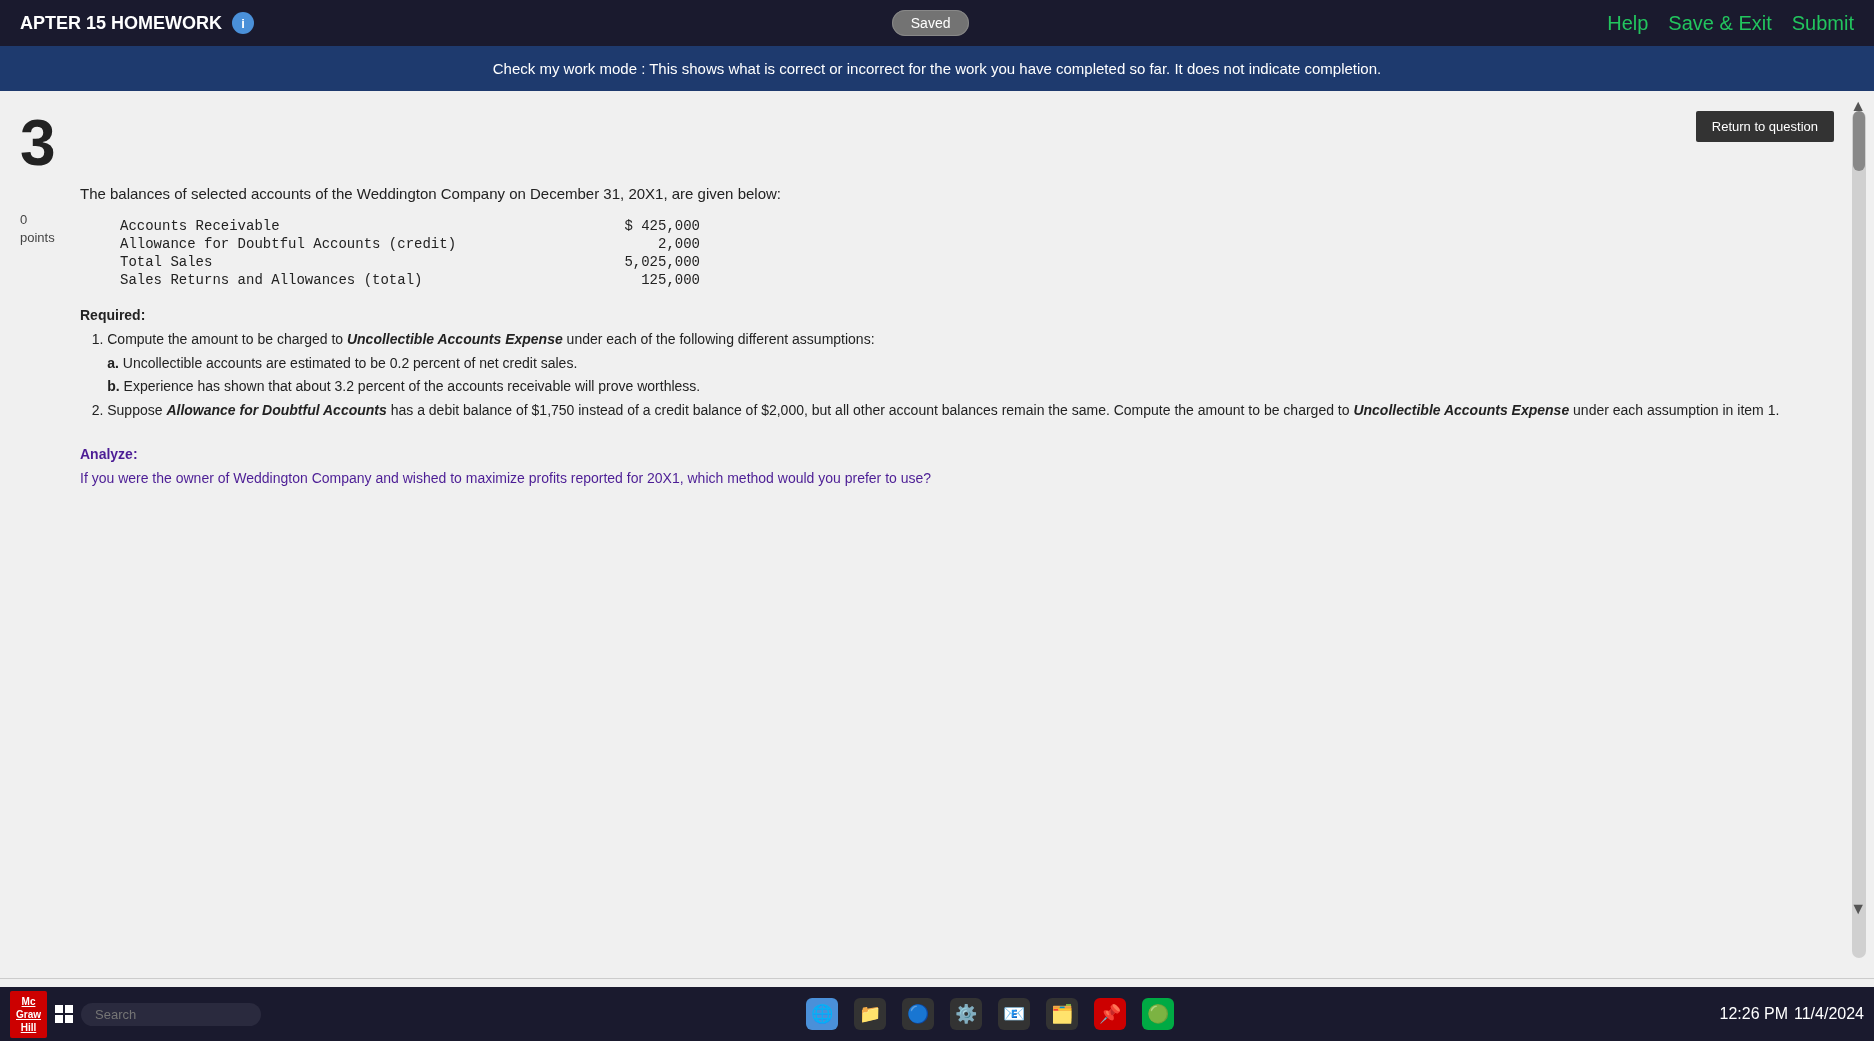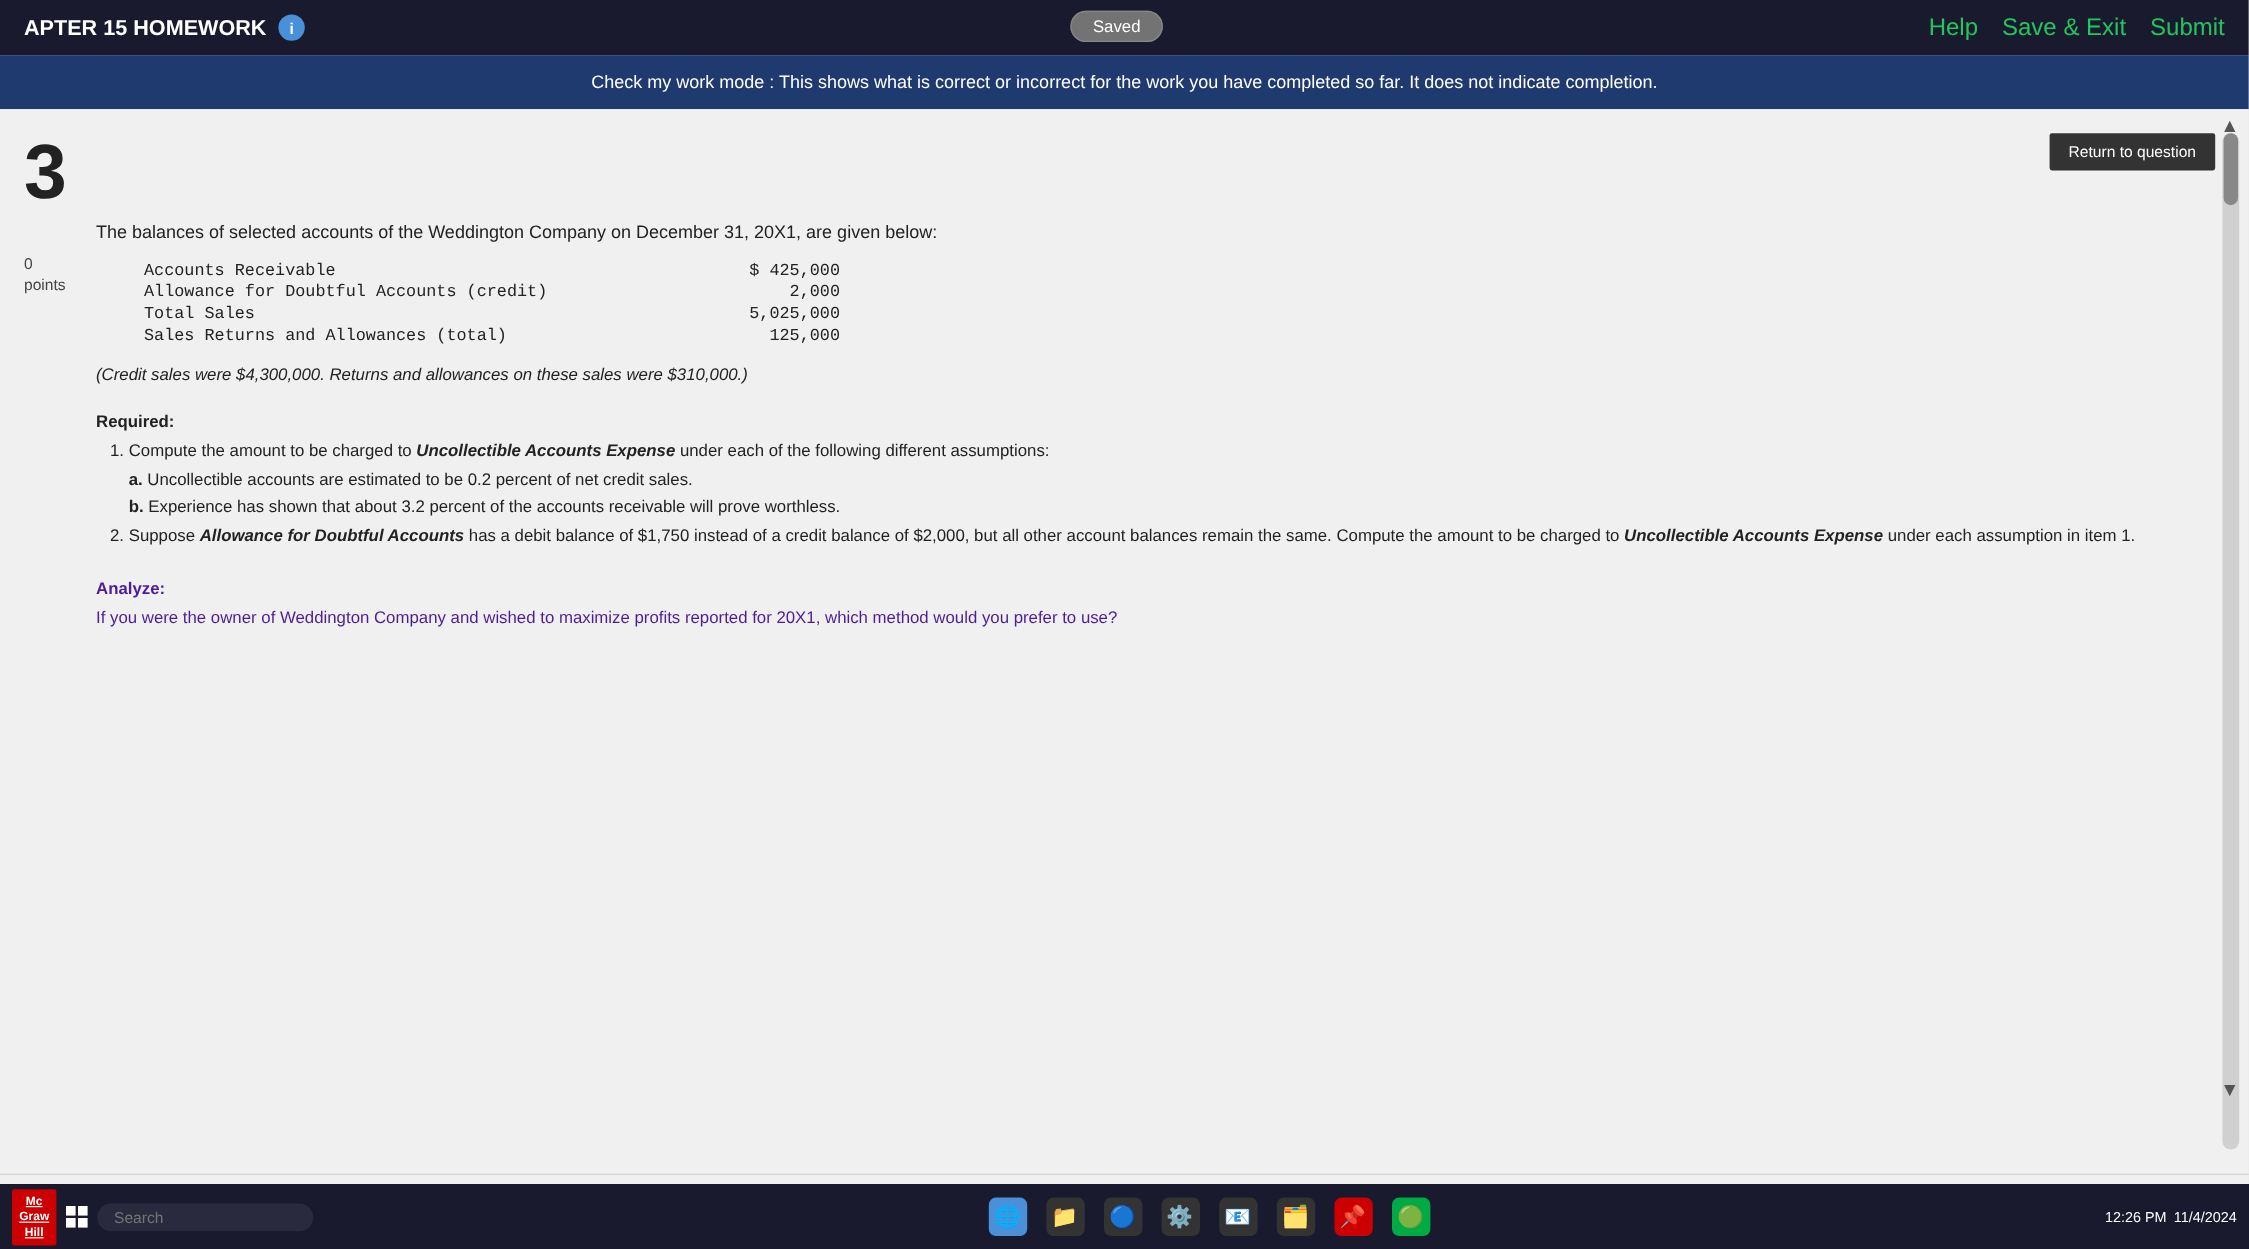--- a/index.html
+++ b/index.html
@@ -75,21 +75,21 @@
       background: #f0f0f0;
       padding: 20px 40px 20px 20px;
       min-height: calc(1041px - 46px - 54px - 54px);
       position: relative;
     }
 
     
     .return-btn {
       position: absolute;
       top: 20px;
-      right: 28px;
+      right: 40px;
       background: #333;
       color: white;
       padding: 8px 16px;
       font-size: 13px;
       border: none;
       cursor: pointer;
       border-radius: 2px;
     }
 
     
@@ -235,21 +235,21 @@
     .taskbar-center {
       display: flex;
       align-items: center;
       gap: 16px;
     }
     .taskbar-right {
       display: flex;
       align-items: flex-end;
       gap: 6px;
       color: white;
-      font-size: 12px;
+      font-size: 16px;
     }
 
     
     .win-btn {
       display: grid;
       grid-template-columns: repeat(2,8px);
       grid-template-rows: repeat(2,8px);
       gap: 2px;
       cursor: pointer;
     }
@@ -355,21 +355,20 @@
     <div class="row">
       <span class="label">Total Sales</span>
       <span class="value">5,025,000</span>
     </div>
     <div class="row">
       <span class="label">Sales Returns and Allowances (total)</span>
       <span class="value">125,000</span>
     </div>
   </div>
 
-  <div class="credit-sales-note">(Credit sales were $4,300,000. Returns and allowances on these sales were $310,000.)</div>
 
   <div class="required-section">
     <span class="required-label">Required:</span><br>
     <span>
       &nbsp;&nbsp;&nbsp;1. Compute the amount to be charged to <span class="item-bold">Uncollectible Accounts Expense</span> under each of the following different assumptions:
     </span><br>
     <span>
       &nbsp;&nbsp;&nbsp;&nbsp;&nbsp;&nbsp;&nbsp;<strong>a.</strong> Uncollectible accounts are estimated to be 0.2 percent of net credit sales.
     </span><br>
     <span>

